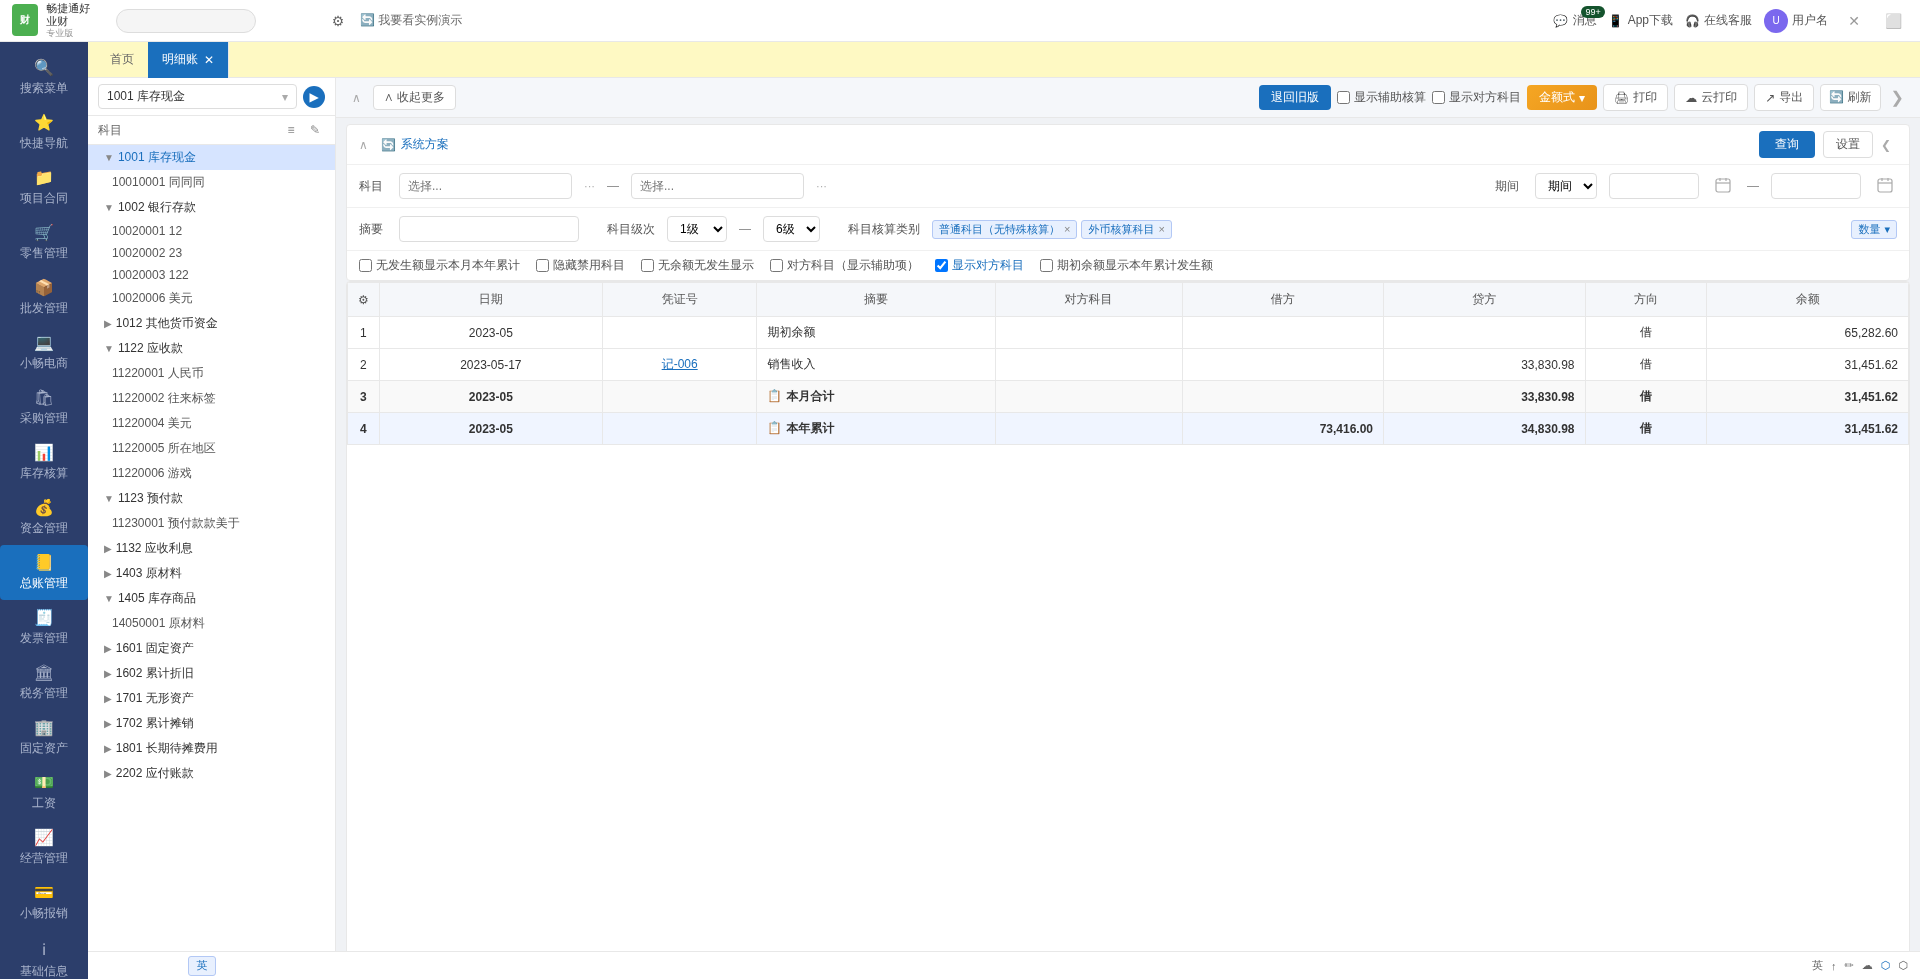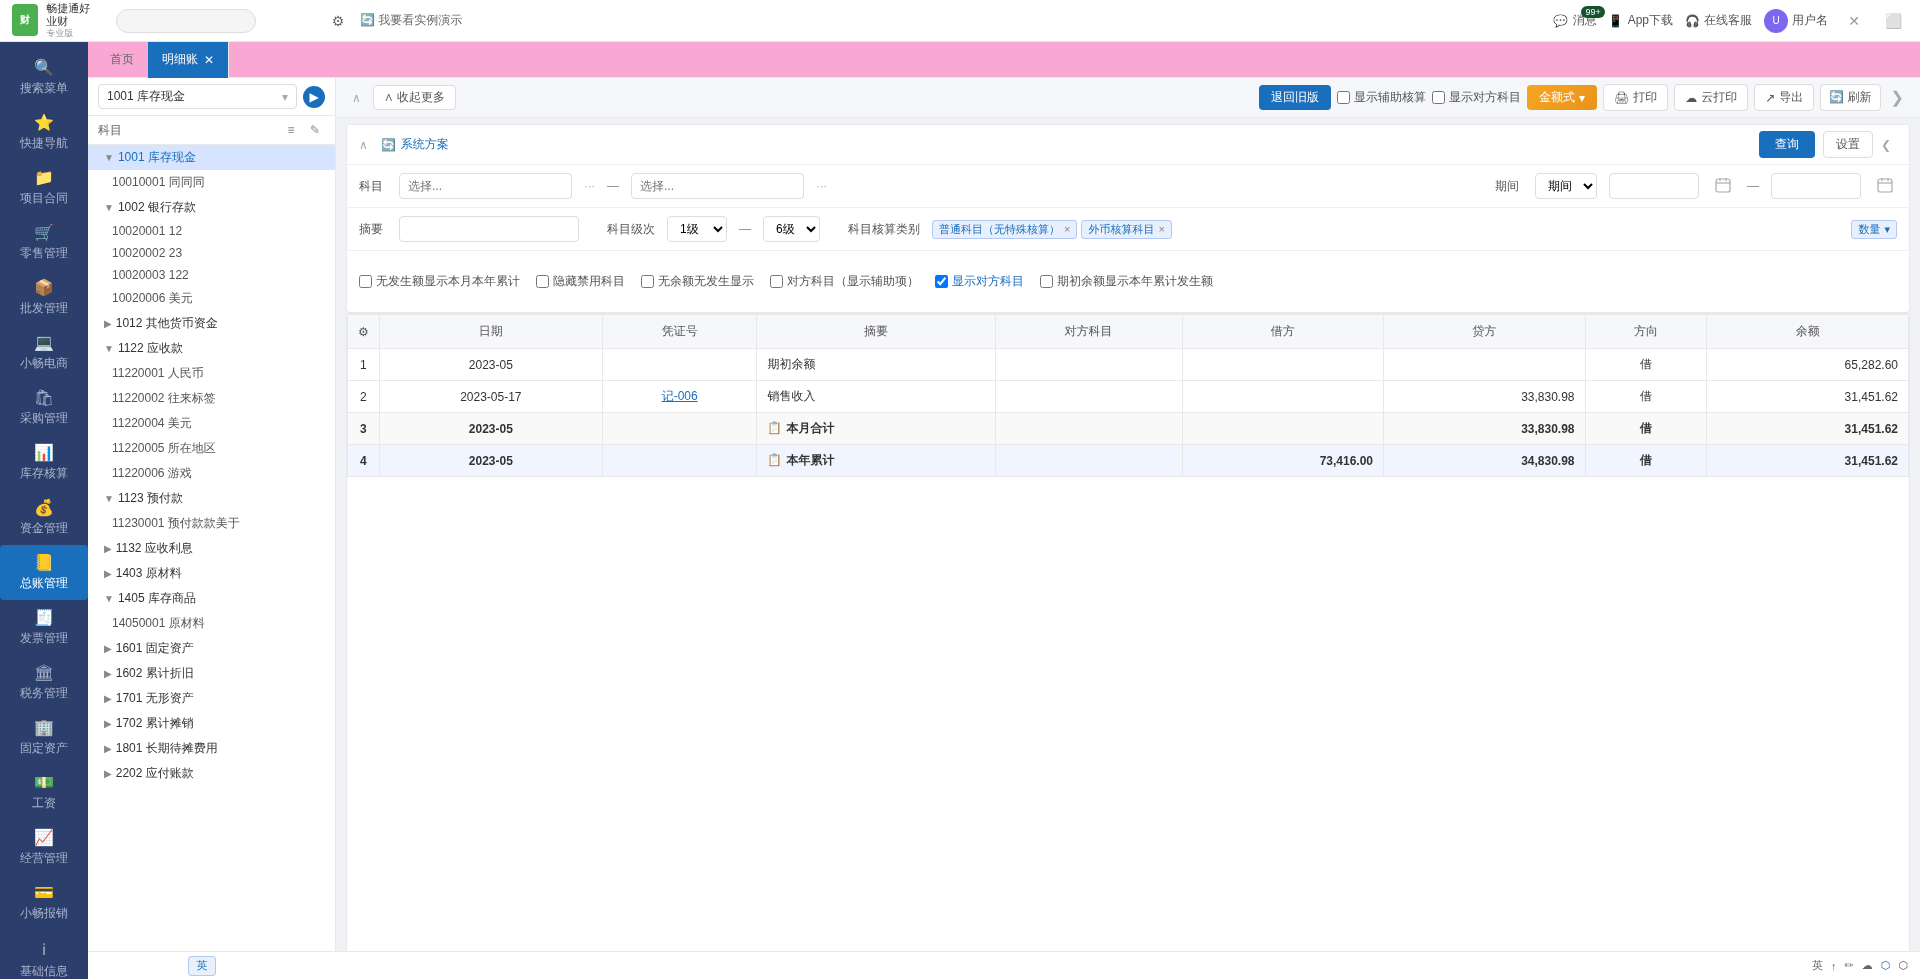--- a/index.html
+++ b/index.html
@@ -33,21 +33,21 @@
       display: flex; flex-direction: column; align-items: center; padding-top: 8px; z-index: 90; overflow-y: auto;
     }
     .sidebar-item { width: 100%; display: flex; flex-direction: column; align-items: center; padding: 8px 4px; cursor: pointer; color: #aab4cc; font-size: 12px; text-align: center; border-radius: 4px; }
     .sidebar-item.active { background: #1a6fbd; color: #fff; }
     .sidebar-icon { font-size: 16px; margin-bottom: 3px; }
 
     
     .main-content { margin-left: 88px; margin-top: 42px; height: calc(979px - 42px); display: flex; flex-direction: column; }
 
     
-    .tab-bar { background: #f9a8d4; display: flex; align-items: center; height: 36px; border-bottom: 1px solid #e8e8e8; padding-left: 8px; }
+    .tab-bar { background: #fef9c3; display: flex; align-items: center; height: 36px; border-bottom: 1px solid #e8e8e8; padding-left: 8px; }
     .tab-item { display: flex; align-items: center; height: 36px; padding: 0 14px; cursor: pointer; font-size: 12px; color: #666; border-right: 1px solid #e8e8e8; }
     .tab-item.active { background: #1a6fbd; color: #fff; }
     .tab-close { margin-left: 6px; cursor: pointer; font-size: 12px; }
     .tab-home { padding: 0 14px; height: 36px; display: flex; align-items: center; font-size: 12px; color: #666; cursor: pointer; }
 
     
     .content-area { display: flex; flex: 1; overflow: hidden; }
 
     
     .left-panel { width: 248px; background: #fff; border-right: 1px solid #e8e8e8; display: flex; flex-direction: column; overflow: hidden; }
@@ -440,21 +440,21 @@
               <span>外币核算科目</span>
               <span class="filter-tag-close">×</span>
             </div>
           </div>
           <div class="filter-tag" style="background:#e8f0fe;border:1px solid #b3c8f5;border-radius:3px;padding:1px 6px;font-size:11px;color:#1a6fbd;cursor:pointer;white-space:nowrap;">
             <span>数量</span>
             <span>▾</span>
           </div>
         </div>
 
-        <div style="display:flex;align-items:center;padding:22px 12px;flex-wrap:wrap;gap:16px;border-top:1px solid #f0f0f0;">
+        <div style="display:flex;align-items:center;padding:6px 12px;flex-wrap:wrap;gap:16px;border-top:1px solid #f0f0f0;">
           <div class="filter-check">
             <input type="checkbox" style="">
             <span>无发生额显示本月本年累计</span>
           </div>
           <div class="filter-check">
             <input type="checkbox" style="">
             <span>隐藏禁用科目</span>
           </div>
           <div class="filter-check">
             <input type="checkbox" style="">

